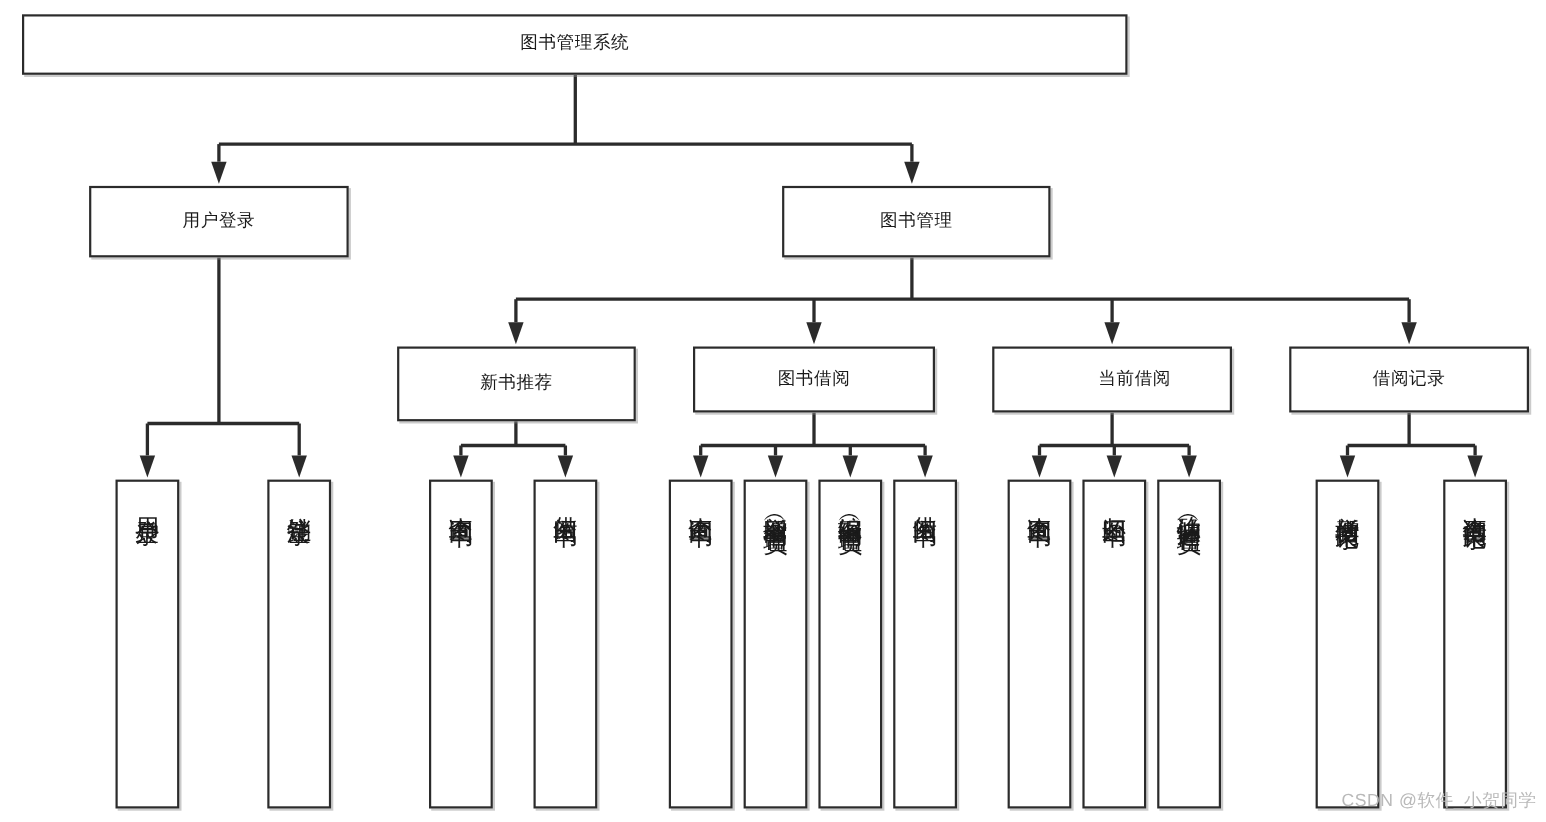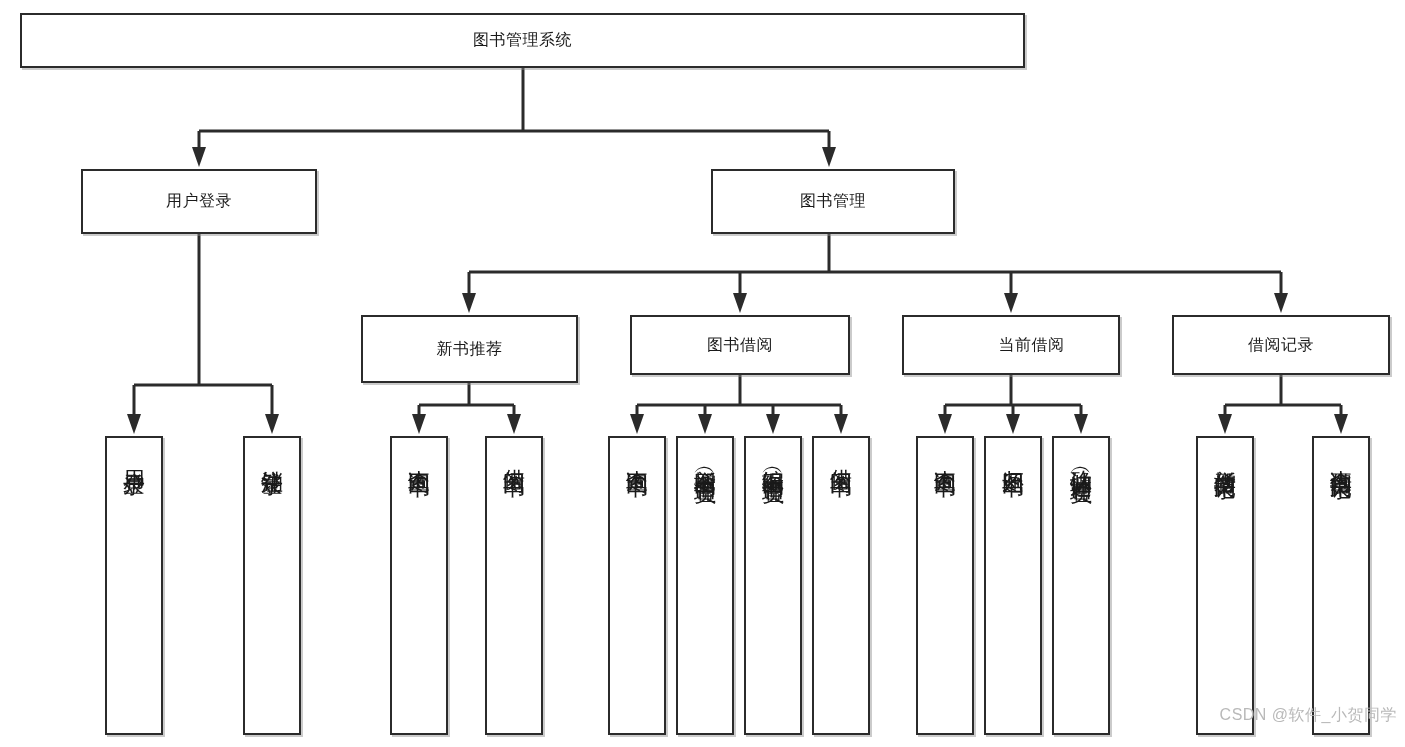--- a/index.html
+++ b/index.html
@@ -50,21 +50,21 @@
     writing-mode: vertical-rl;
     text-orientation: upright;
     font-size: 22px;
     line-height: 1.08;
     letter-spacing: 2px;
     white-space: nowrap;
   }
   .watermark {
     position: absolute;
     right: 8px;
-    bottom: 21px;
+    bottom: 8px;
     font-size: 16px;
     color: #b9b9b9;
     letter-spacing: 0.5px;
     white-space: nowrap;
   }
 </style>
 </head>
 <body>
 
 <div id="canvas">

